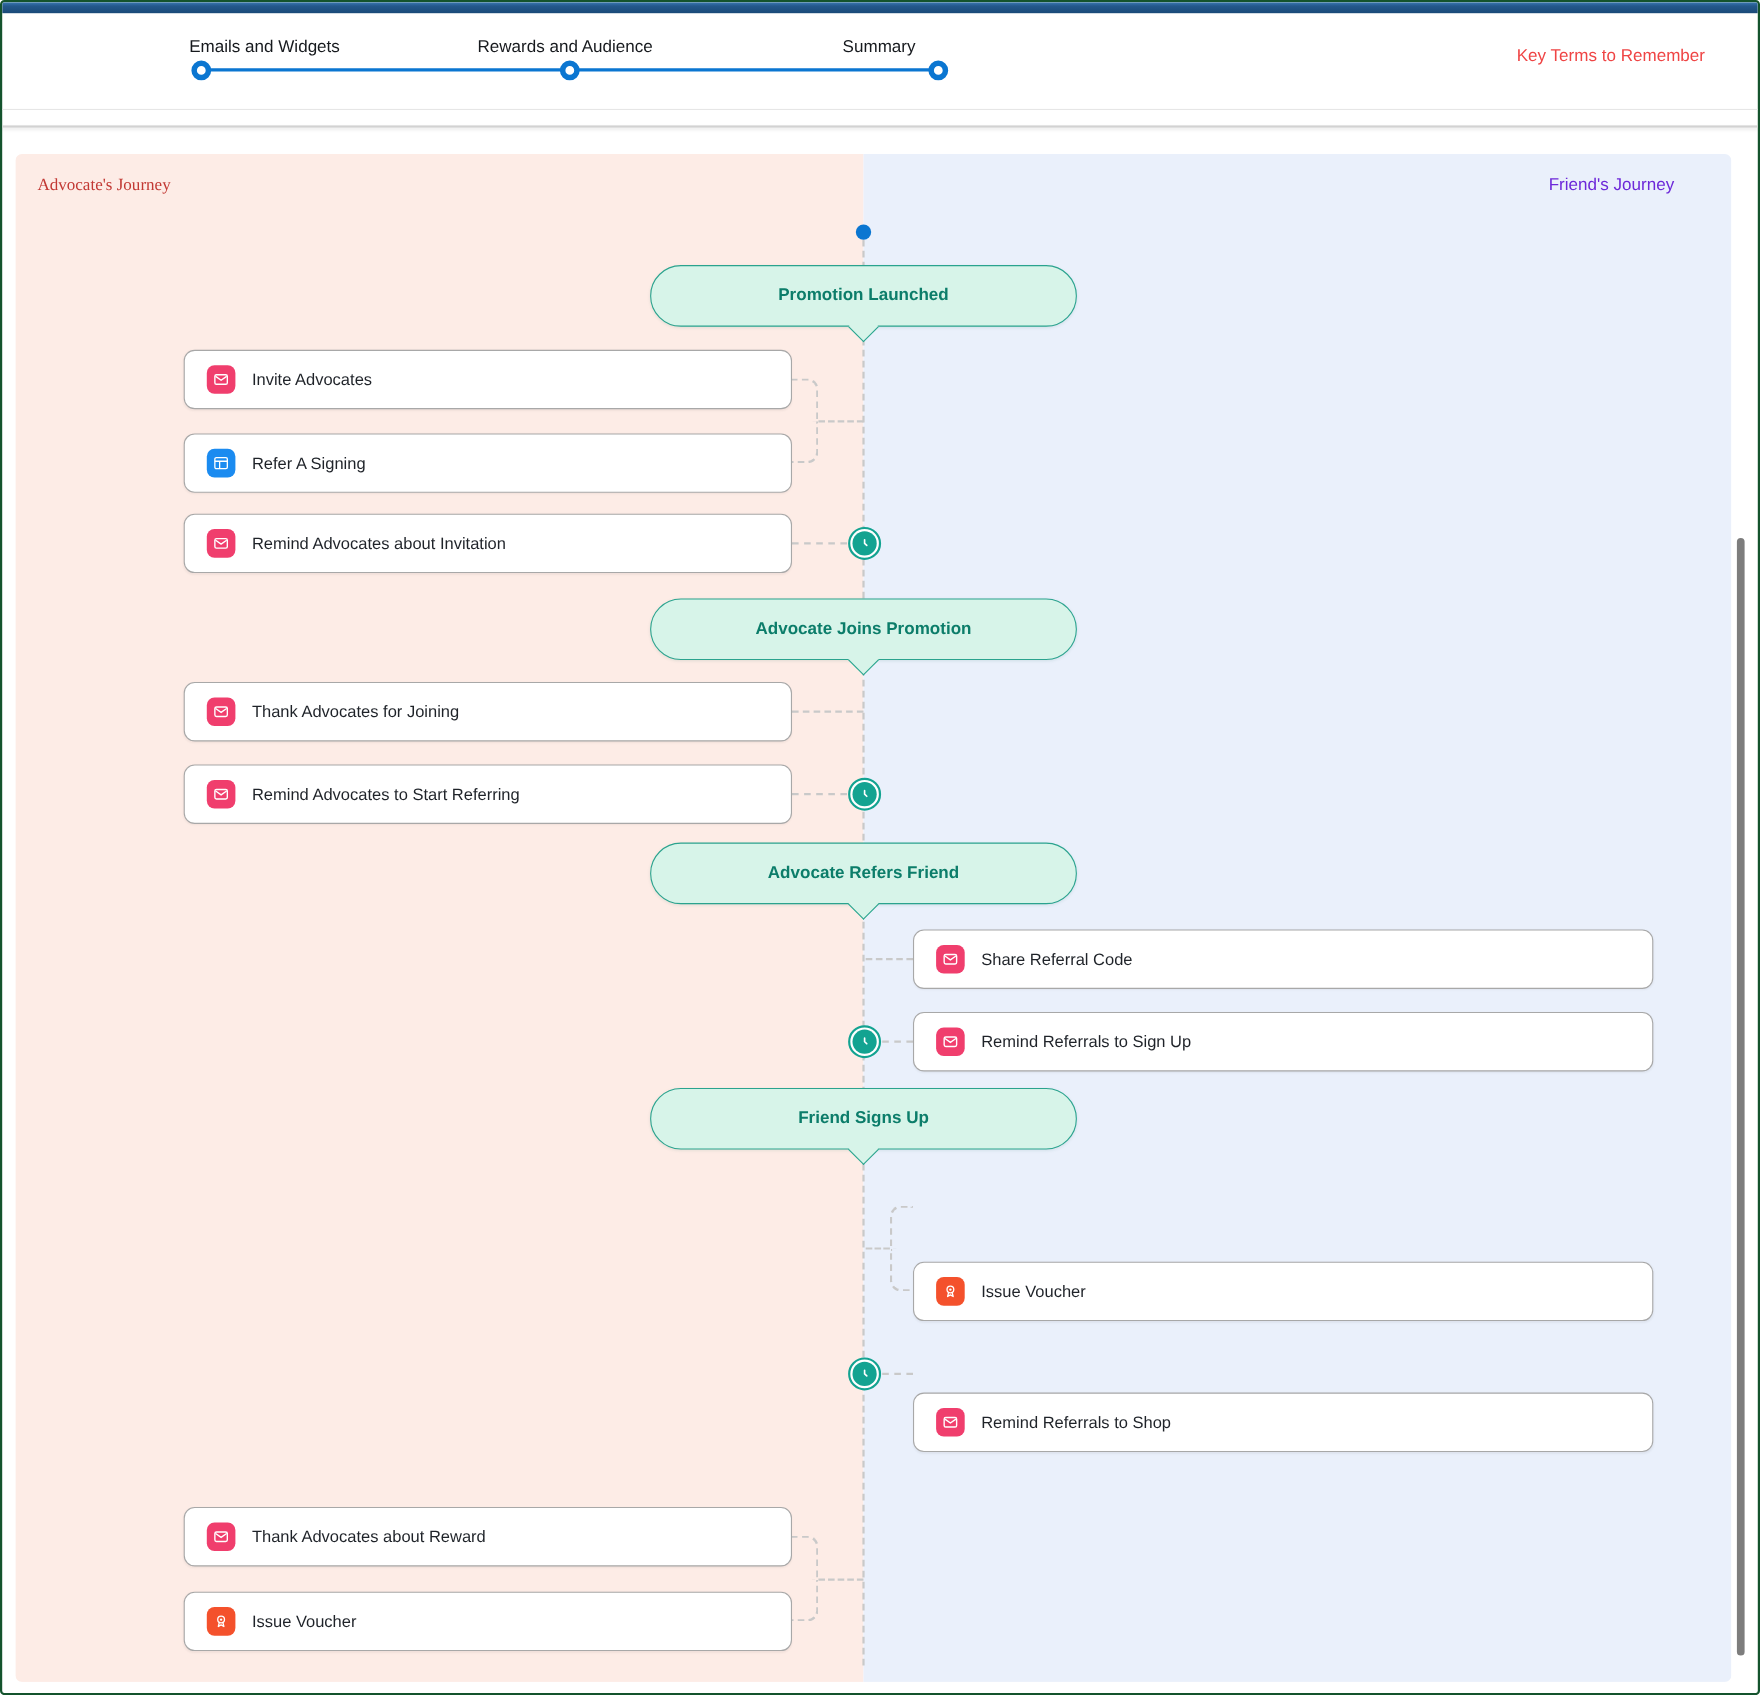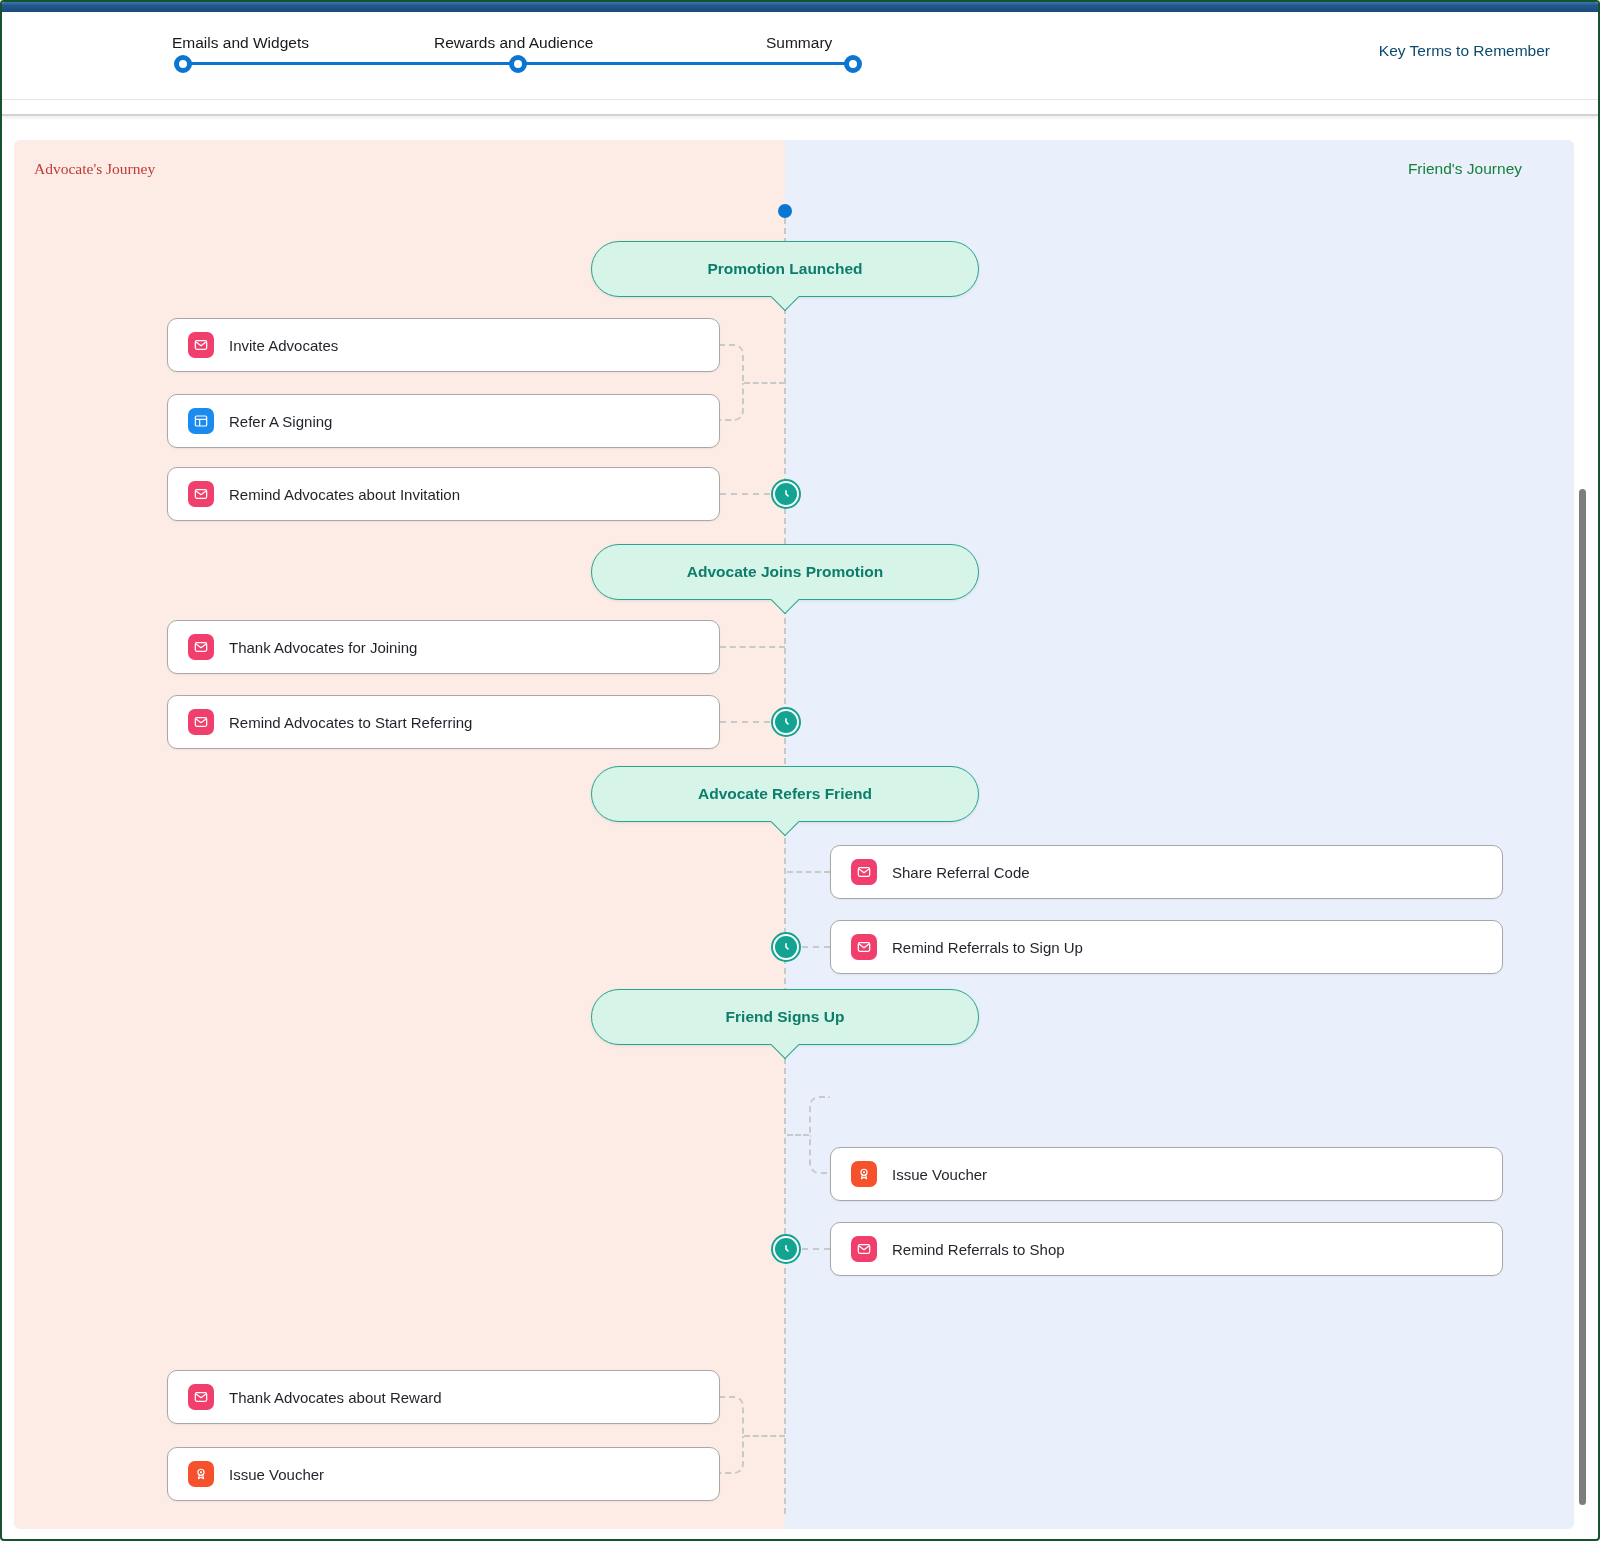--- a/index.html
+++ b/index.html
@@ -14,32 +14,32 @@
 
   .topbar {
     position: absolute; left: 0; top: 0; right: 0; height: 10px;
     background: linear-gradient(180deg, #3a78b3 0%, #24588c 35%, #1a4a78 100%);
   }
 
   
   .step-line { position: absolute; top: 60px; left: 181px; width: 670px; height: 3px; background: #0b76d1; border-radius: 2px; }
   .step-circle { position: absolute; top: 53px; width: 18px; height: 18px; border-radius: 50%; border: 5px solid #0b76d1; background: #fff; cursor: pointer; z-index: 2; }
   .step-label { position: absolute; top: 32px; font-size: 15.5px; color: #16191d; white-space: nowrap; }
-  .key-link { position: absolute; top: 40px; left: 1330px; width: 218px; text-align: right; color: #0c4a6e; font-size: 15.5px; cursor: pointer; white-space: nowrap; }
+  .key-link { position: absolute; top: 40px; left: 1330px; width: 218px; text-align: right; color: #ef4444; font-size: 15.5px; cursor: pointer; white-space: nowrap; }
 
   .divider1 { position: absolute; top: 97px; left: 0; right: 0; height: 1px; background: #e6e6e6; }
   .divider2 { position: absolute; top: 112px; left: 0; right: 0; height: 2px; background: #d2d2d2; box-shadow: 0 2px 3px rgba(0,0,0,0.10); }
 
   
   .canvas { position: absolute; left: 12px; top: 138px; width: 1560px; height: 1389px; border-radius: 6px; overflow: hidden; display: flex; }
   .half-left  { width: 771px; background: #fdece6; }
   .half-right { flex: 1; background: #eaf0fb; }
 
   .adv-label   { position: absolute; left: 32px;  top: 158px; font-size: 15.5px; color: #c23934; z-index: 3; font-family: Liberation Serif, serif; }
-  .frnd-label  { position: absolute; left: 1220px; top: 158px; width: 300px; text-align: right; font-size: 15.5px; color: #15803d; z-index: 3; }
+  .frnd-label  { position: absolute; left: 1220px; top: 158px; width: 300px; text-align: right; font-size: 15.5px; color: #6d28d9; z-index: 3; }
 
   .timeline  { position: absolute; left: 782px; top: 216px; height: 1296px; width: 0; border-left: 2px dashed #c9c9c9; z-index: 1; }
   .start-dot { position: absolute; left: 776px; top: 202px; width: 14px; height: 14px; border-radius: 50%; background: #0b76d1; z-index: 5; }
 
   .pill {
     position: absolute; left: 589px; width: 388px; height: 56px;
     background: #d7f4e9; border: 1.5px solid #2aa38e; border-radius: 29px;
     display: flex; align-items: center; justify-content: center;
     font-weight: bold; font-size: 15.5px; color: #0c7d6a; z-index: 4;
     box-shadow: 0 1px 3px rgba(20,100,80,0.12);
@@ -235,21 +235,21 @@
   <div class="card r" style="top:1145px">
     <span class="badge voucher">
       <svg width="16" height="16" viewBox="0 0 24 24">
           <circle cx="12" cy="9.5" r="4.6" fill="none" stroke="#fff" stroke-width="1.8"></circle>
           <circle cx="12" cy="9.5" r="1.6" fill="#fff"></circle>
           <path d="M9.6 13.4L8.2 19l3.8-2.2M14.4 13.4L15.8 19l-3.8-2.2" fill="none" stroke="#fff" stroke-width="1.8" stroke-linecap="round" stroke-linejoin="round"></path>
         </svg>
     </span>
     <span>Issue Voucher</span>
   </div>
-  <div class="card r" style="top:1220px">
+  <div class="card r" style="top:1264px">
     <span class="badge email">
       <svg width="16" height="16" viewBox="0 0 24 24">
           <rect x="3.5" y="5.5" width="17" height="13" rx="2.2" fill="none" stroke="#fff" stroke-width="1.9"></rect>
           <path d="M5 8l7 5 7-5" fill="none" stroke="#fff" stroke-width="1.9" stroke-linecap="round" stroke-linejoin="round"></path>
         </svg>
     </span>
     <span>Remind Referrals to Shop</span>
   </div>
 
   <div class="clock" style="top:477px">

